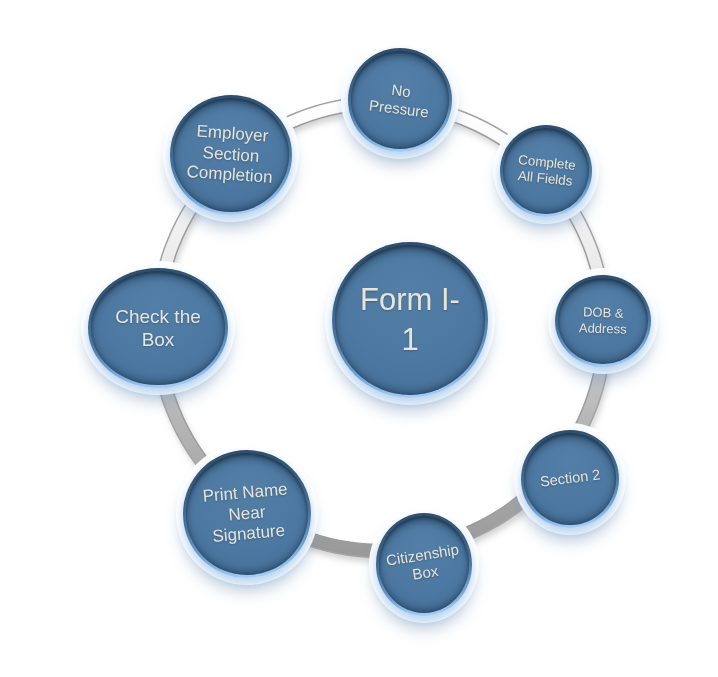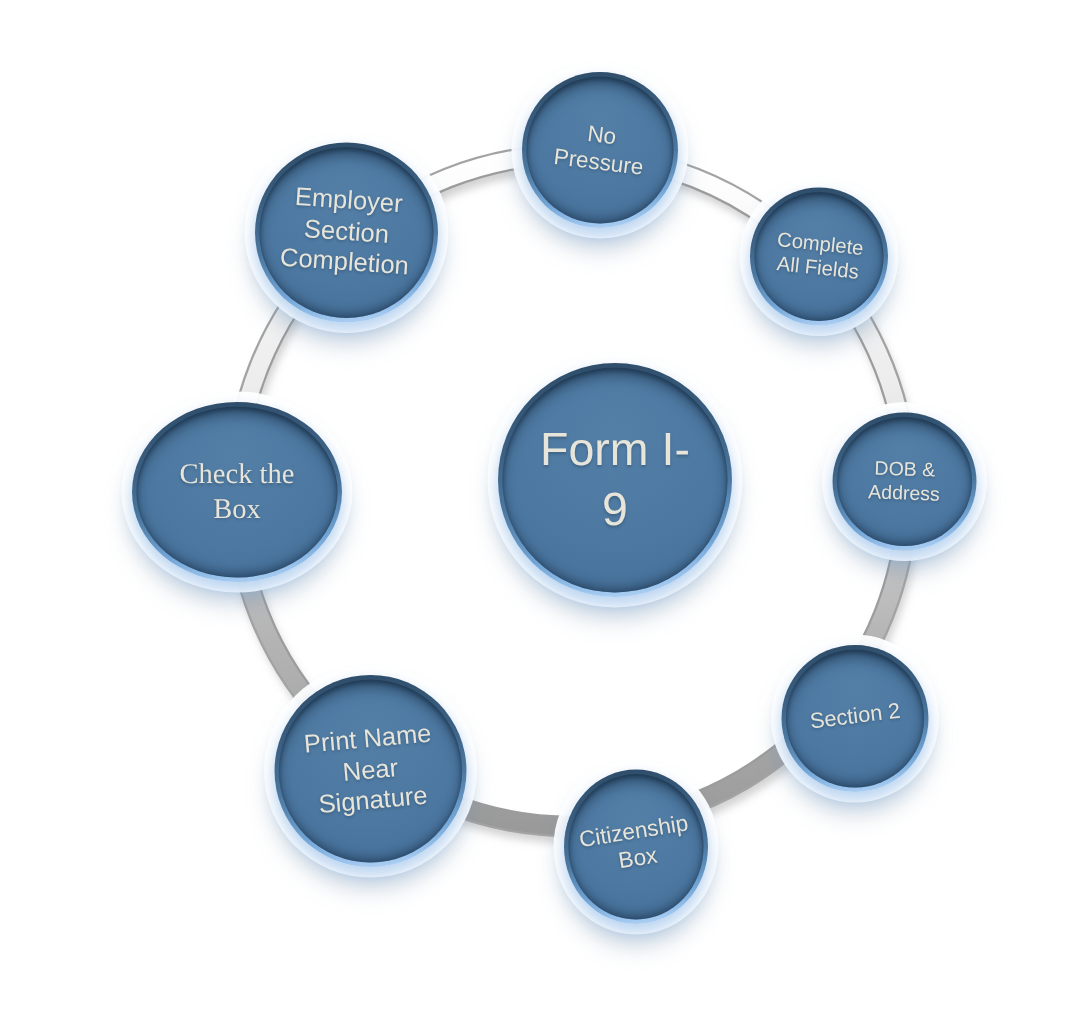--- a/index.html
+++ b/index.html
@@ -77,21 +77,21 @@
   .n-check-box     { left:  88px; top: 268px; width: 140px; height: 120px; }
   .n-employer      { left: 170px; top:  95px; width: 122px; height: 120px; }
 
   .n-center      .label { font-size: 31px;   max-width: 106px; --rot: 0deg; }
   .n-no-pressure .label { font-size: 15px;   max-width:  66px; --rot: 7deg; }
   .n-complete    .label { font-size: 13.5px; max-width:  64px; --rot: 6deg; }
   .n-dob         .label { font-size: 13px;   max-width:  58px; --rot: 2deg; }
   .n-section2    .label { font-size: 14.5px; max-width:  72px; --rot: -7deg; }
   .n-citizenship .label { font-size: 15px;   max-width:  86px; --rot: -9deg; }
   .n-print-name  .label { font-size: 17px;   max-width: 100px; --rot: -5deg; }
-  .n-check-box   .label { font-size: 19px;   max-width: 100px; font-family: Liberation Serif, serif; --rot: 0deg; }
+  .n-check-box   .label { font-size: 19px;   max-width: 100px; --rot: 0deg; }
   .n-employer    .label { font-size: 17px;   max-width: 104px; --rot: 4deg; }
 </style>
 </head>
 <body>
 
 <div class="stage">
 
   <svg class="ring-svg" width="718" height="677" viewBox="0 0 718 677">
     <defs>
       <linearGradient id="ringGrad" x1="0" y1="0" x2="0" y2="1">
@@ -108,21 +108,21 @@
     <circle cx="383" cy="332" r="224" fill="none" stroke="#8f8f8f" stroke-opacity="0.40" stroke-width="13" filter="url(#ringBlur)"></circle>
 
     <circle cx="381" cy="327" r="224" fill="none" stroke="url(#ringGrad)" stroke-width="13"></circle>
 
     <circle cx="381" cy="327" r="230.5" fill="none" stroke="#a3a3a3" stroke-width="1.5"></circle>
     <circle cx="381" cy="327" r="217.5" fill="none" stroke="#9c9c9c" stroke-width="1.5"></circle>
   </svg>
 
   <div class="node center n-center">
     <div class="core"></div>
-    <div class="label">Form I-9</div>
+    <div class="label">Form I-1</div>
   </div>
 
   <div class="node n-no-pressure">
     <div class="core"></div>
     <div class="label">No Pressure</div>
   </div>
 
   <div class="node n-complete">
     <div class="core"></div>
     <div class="label">Complete All Fields</div>

